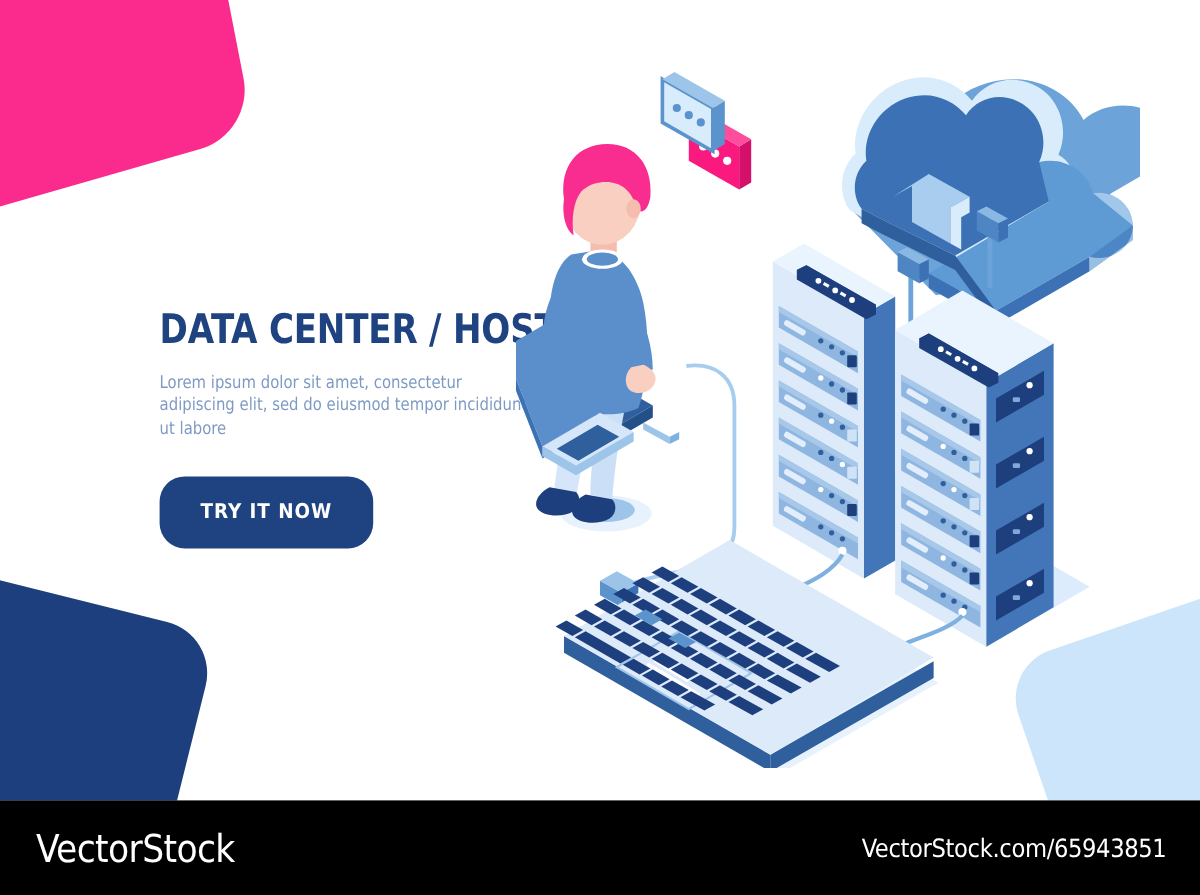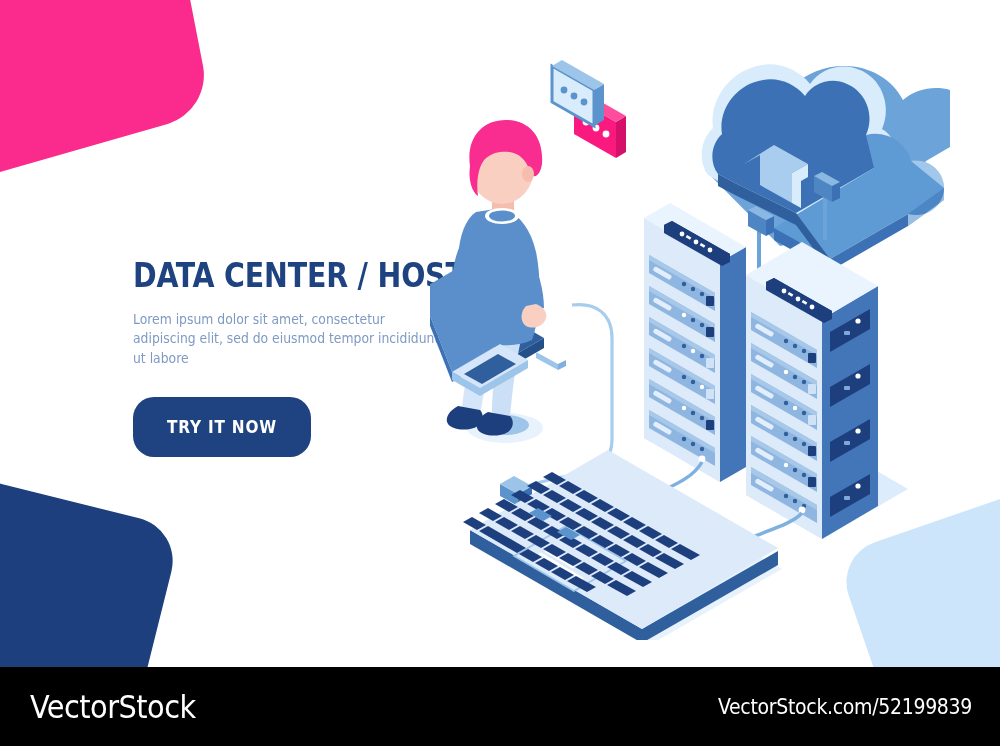--- a/index.html
+++ b/index.html
@@ -475,14 +475,14 @@
         <path d="M50 348 L50 356 L98 328 L98 320 Z" fill="#9dc4e9"></path>
         <path d="M34 334 L68 314 L86 324 L52 344 Z" fill="#2f5f9d"></path>
       </g>
 
     </svg>
   </div>
 </div>
 
 <div class="footer">
   <div class="brand">VectorStock</div>
-  <div class="watermark">VectorStock.com/52199839</div>
+  <div class="watermark">VectorStock.com/65943851</div>
 </div>
 
 </body></html>

